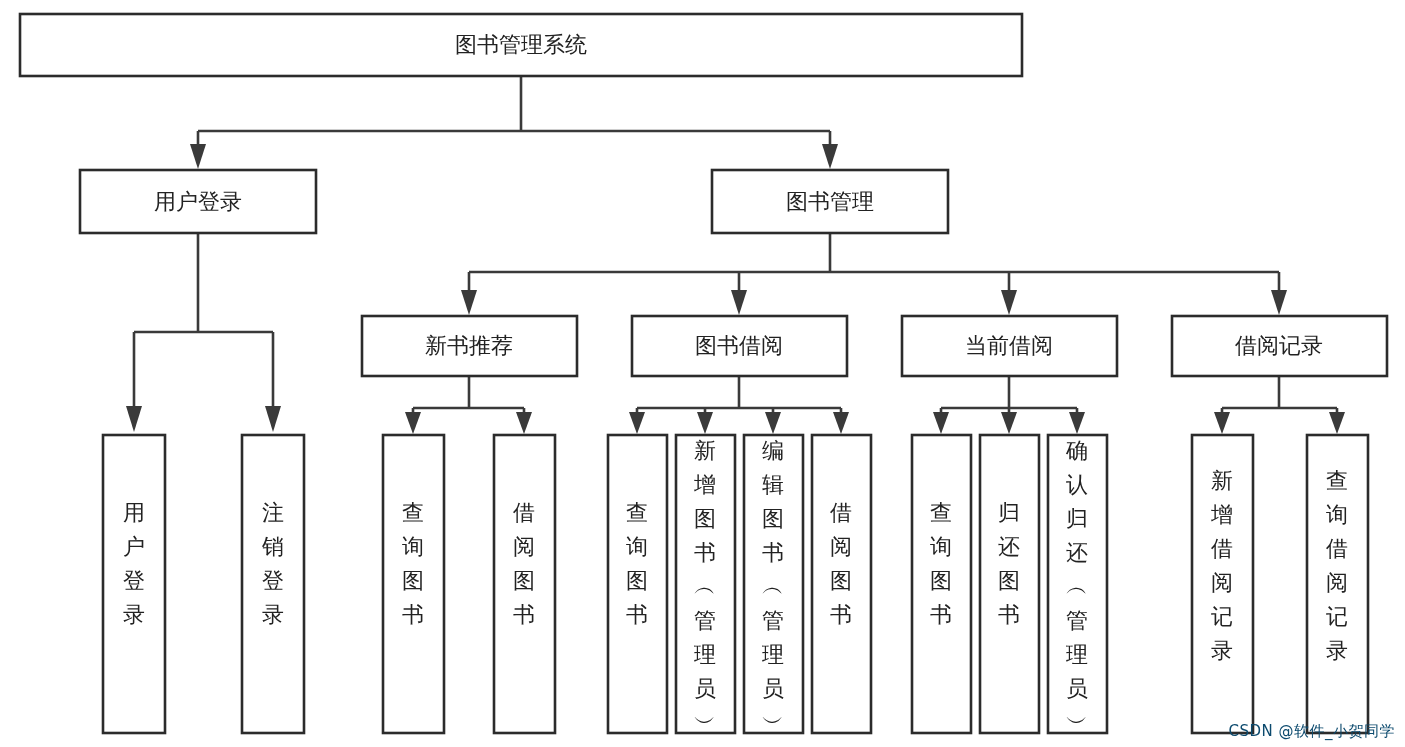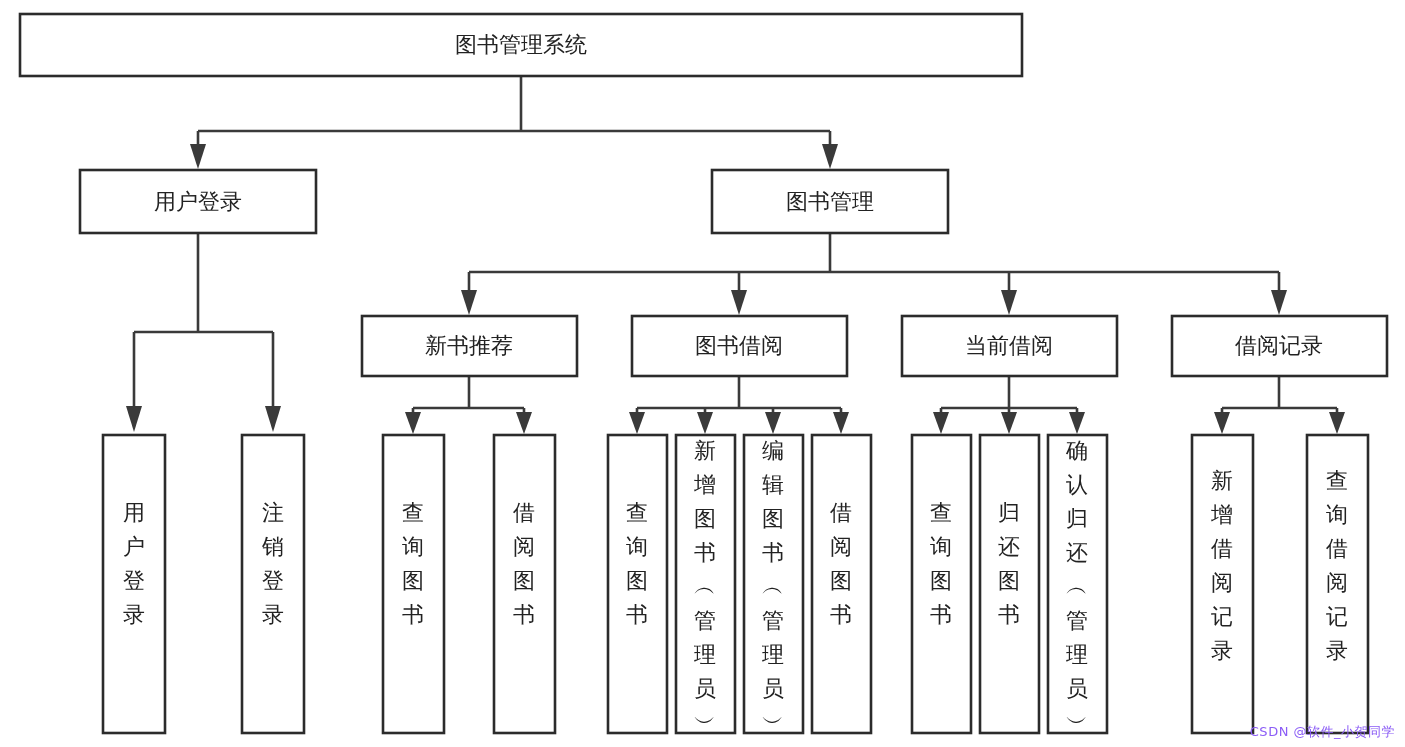--- a/index.html
+++ b/index.html
@@ -51,22 +51,22 @@
   .node-label-v {
     fill: #222222;
     font-size: 22px;
     font-family: "DejaVu Sans", "Liberation Sans", sans-serif;
     text-anchor: middle;
   }
   .watermark {
     position: absolute;
     right: 10px;
     bottom: 6px;
-    color: #8b5cf6;
-    font-size: 13px;
+    color: #0c4a6e;
+    font-size: 15px;
     font-family: "DejaVu Sans", "Liberation Sans", sans-serif;
     letter-spacing: 0.5px;
     white-space: nowrap;
     pointer-events: none;
   }
 </style>
 </head>
 <body>
 
 <div id="diagram-root">

